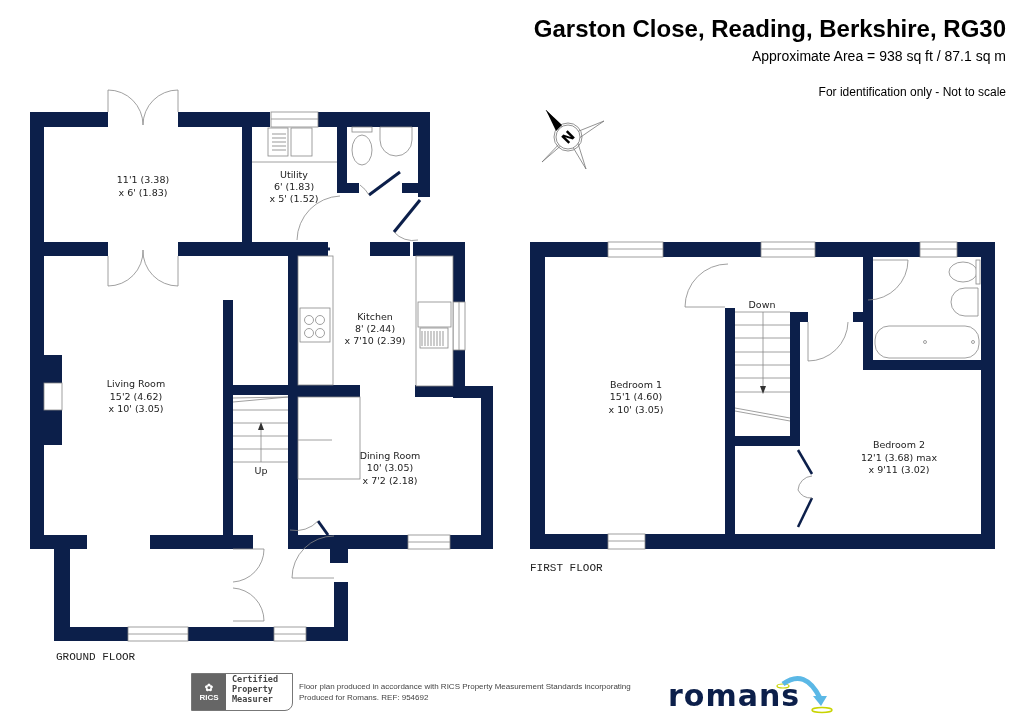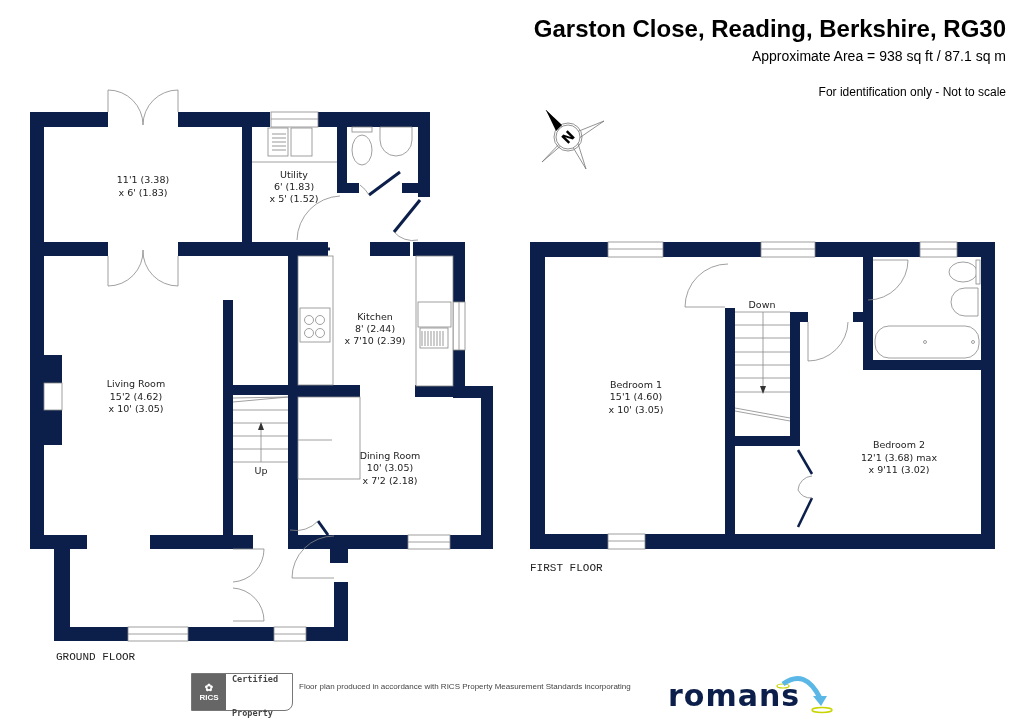--- a/index.html
+++ b/index.html
@@ -7,21 +7,21 @@
   .header { position:absolute; right:18px; top:14px; text-align:right; }
   .title { font-size:24px; font-weight:bold; letter-spacing:0px; line-height:30px; }
   .area { font-size:14px; line-height:20px; margin-top:2px; }
   .note { font-size:12px; line-height:14px; margin-top:19px; }
   svg.plan { position:absolute; left:0; top:0; }
   .room-label { font-family:"DejaVu Sans", sans-serif; font-size:9.5px; fill:#222; text-anchor:middle; }
   .floor-label { position:absolute; font-family:Liberation Mono, monospace; font-size:11px; color:#222; }
   .footer-text { position:absolute; left:299px; top:673px; font-size:8px; line-height:11px; color:#444; width:360px;margin-top:8px; }
   .rics-badge { position:absolute; left:191px; top:673px; width:100px; height:36px; display:flex; border:1px solid #777; border-radius:0 0 8px 0; }
   .rics-left { width:34px; background:#666; color:#fff; display:flex; flex-direction:column; align-items:center; justify-content:center; font-size:8px; font-weight:bold; }
-  .rics-right { flex:1; padding-left:6px; font-family:"DejaVu Sans Mono", monospace; font-size:8.5px; font-weight:bold; line-height:10px; color:#444; display:flex; flex-direction:column; justify-content:flex-start;gap:24px; }
+  .rics-right { flex:1; padding-left:6px; font-family:"DejaVu Sans Mono", monospace; font-size:8.5px; font-weight:bold; line-height:10px; color:#444; display:flex; flex-direction:column; justify-content:flex-start; }
   .romans-logo { position:absolute; left:665px; top:670px; width:170px; height:48px; }
   .romans-text { position:absolute; left:3px; top:8px; font-size:30px; font-weight:bold; color:#0c1f4a; letter-spacing:1px; font-family:"DejaVu Sans", sans-serif; }
 </style>
 </head>
 <body>
 
 <div class="header">
   <div class="title">Garston Close, Reading, Berkshire, RG30</div>
   <div class="area">Approximate Area = 938 sq ft / 87.1 sq m</div>
   <div class="note">For identification only - Not to scale</div>
@@ -295,20 +295,21 @@
   </div>
   <div class="rics-right">
     <span>Certified</span>
     <span>Property</span>
     <span>Measurer</span>
   </div>
 </div>
 
 <div class="footer-text">
   <div>Floor plan produced in accordance with RICS Property Measurement Standards incorporating</div>
+  <div>Produced for Romans.   REF: 954692</div>
 </div>
 
 <div class="romans-logo">
   <span class="romans-text">romans</span>
   <svg width="170" height="48" style="position:absolute;left:0;top:0;">
     <ellipse cx="118" cy="16" rx="6" ry="2" fill="none" stroke="#c8d400" stroke-width="1.2"></ellipse>
     <path d="M118,14 Q140,-2 155,28" fill="none" stroke="#5bb8e6" stroke-width="5"></path>
     <polygon points="148,26 162,26 156,36" fill="#5bb8e6"></polygon>
     <ellipse cx="157" cy="40" rx="10" ry="2.5" fill="none" stroke="#c8d400" stroke-width="1.5"></ellipse>
   </svg>

